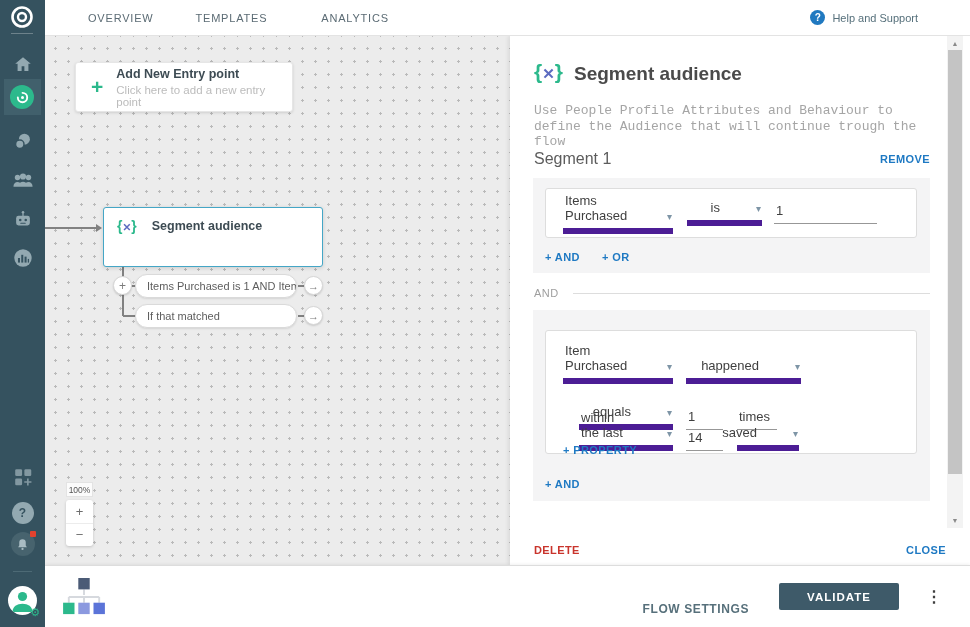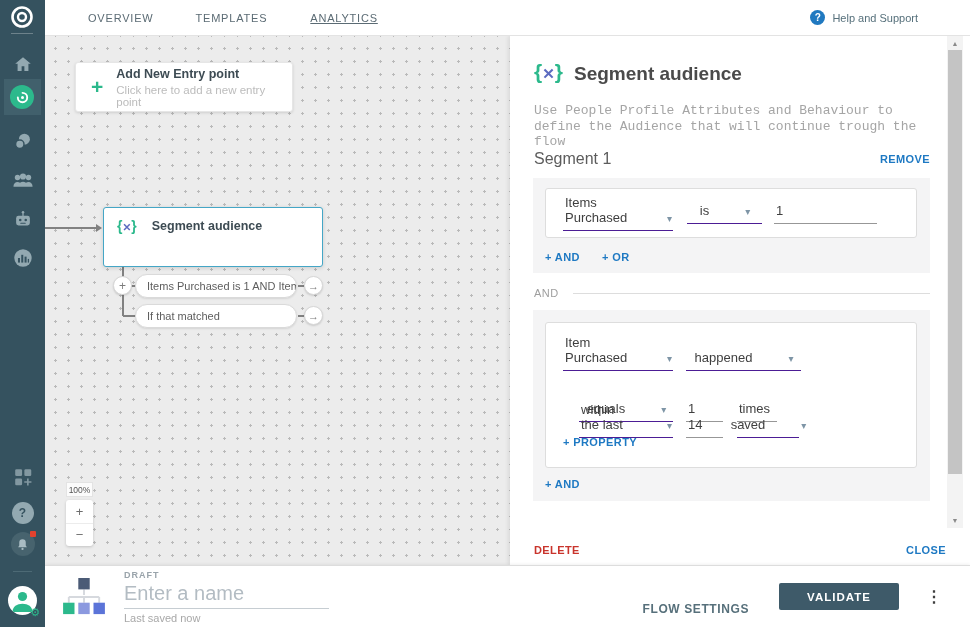--- a/index.html
+++ b/index.html
@@ -21,21 +21,21 @@
   .side-divider { position:absolute; left:13px; top:571px; width:19px; height:1px; background:#4d6a75; }
   .avatar { position:absolute; left:8px; top:586px; width:29px; height:29px; border-radius:50%; background:#fff; overflow:visible; }
   .avatar-clip { width:29px; height:29px; border-radius:50%; overflow:hidden; }
   .avatar-gear { position:absolute; right:-3px; bottom:-3px; font-size:11px; color:#2cb98c; background:transparent; line-height:1; }
 
   
   .topbar { position:absolute; left:45px; top:0; width:925px; height:36px; background:#fff; border-bottom:1px solid #e3e3e3; display:flex; align-items:center; z-index:20;padding-left:8px; }
   .nav-item { font-size:11px; letter-spacing:.8px; color:#5b6b74; font-weight:500; cursor:pointer; }
   .nav-item.n1 { margin-left:35px; }
   .nav-item.n2 { margin-left:42px; }
-  .nav-item.n3 { margin-left:43px;text-decoration:underline; }
+  .nav-item.n3 { margin-left:54px; }
   .help-area { margin-left:auto; margin-right:52px; display:flex; align-items:center; cursor:pointer; }
   .help-q { width:15px; height:15px; border-radius:50%; background:#2079c0; color:#fff; font-size:10px; font-weight:bold; display:flex; align-items:center; justify-content:center; margin-right:7px; }
   .help-label { font-size:11px; color:#56707b; }
 
   
   .canvas { position:absolute; left:45px; top:36px; width:465px; height:529px; background-color:#ececec;
             background-image:radial-gradient(circle, #b9b9b9 1.1px, transparent 1.2px); background-size:13px 13px; background-position:4px 6px; overflow:hidden; }
   .entry-card { position:absolute; left:30px; top:26px; width:218px; height:50px; background:#fff; border:1px solid #e6e6e6; border-radius:3px; box-shadow:0 1px 3px rgba(0,0,0,.13); display:flex; align-items:center; cursor:pointer; }
   .entry-plus { font-size:21px; font-weight:bold; color:#2cb98c; margin:0 13px 0 15px; }
   .entry-title { font-size:12.5px; font-weight:bold; color:#3d4b53; margin-bottom:3px; }
@@ -70,23 +70,23 @@
   .p-seg-row { position:absolute; left:24px; top:114px; width:396px; display:flex; justify-content:space-between; align-items:center; }
   .p-seg-label { font-size:16px; color:#5c5c5c; }
   .blue-link { font-size:11px; font-weight:bold; color:#1e79c3; letter-spacing:.4px; cursor:pointer; }
   .red-link { font-size:11px; font-weight:bold; color:#c9342c; letter-spacing:.4px; cursor:pointer; }
 
   .gray-sec { position:absolute; left:23px; width:397px; background:#f4f4f5; }
   .sec1 { top:142px; height:95px; }
   .sec2 { top:274px; height:191px; }
   .cond-card { position:absolute; background:#fff; border:1px solid #ddd; border-radius:3px; }
   .card1 { left:12px; top:10px; width:372px; height:50px; display:flex; align-items:center; padding-left:17px; }
-  .card2 { left:12px; top:12px; width:372px; height:146px; }
+  .card2 { left:12px; top:20px; width:372px; height:124px; }
   .frow { position:absolute; display:flex; align-items:flex-end; }
-  .dd { display:flex; justify-content:center; align-items:flex-end; border-bottom:1px solid #4c1d95; padding:0 1px 5px 2px; font-size:13px; color:#3f3f3f; cursor:pointer;gap:36px; }
+  .dd { display:flex; justify-content:flex-end; align-items:flex-end; border-bottom:6px solid #4c1d95; padding:0 1px 5px 2px; font-size:13px; color:#3f3f3f; cursor:pointer;gap:36px; }
   .caret { color:#7e95a6; font-size:10px; line-height:12px; }
   .tf { border:none; border-bottom:1px solid #979797; padding:0 0 5px 2px; font-size:13px; color:#3f3f3f; background:transparent; outline:none; font-family:"Liberation Sans",sans-serif; }
   .unit { border-bottom:1px solid #979797; padding:0 1px 5px 2px; font-size:13px; color:#3f3f3f;margin-top:32px; }
   .links-row { position:absolute; display:flex; gap:22px; }
   .and-divider { position:absolute; left:24px; top:251px; width:396px; display:flex; align-items:center; }
   .and-divider .lbl { font-size:11px; color:#9e9e9e; letter-spacing:.5px; }
   .and-divider .line { flex:1; height:1px; background:#ddd; margin-left:14px; }
   .p-footer { position:absolute; left:0; top:494px; width:460px; height:26px; padding:0 24px; display:flex; justify-content:space-between; align-items:flex-end; }
 
   
@@ -370,23 +370,18 @@
   <footer class="bottombar">
     <span class="tree-icon">
       <svg width="46" height="38" viewBox="0 0 48 40">
         <path d="M24 12v6M8 20h32M8 20v6M24 20v6M40 20v6" stroke="#d6d9de" stroke-width="2" fill="none"></path>
         <rect x="18" y="0" width="12" height="12" fill="#4b5b76"></rect>
         <rect x="2" y="26" width="12" height="12" fill="#2cb98c"></rect>
         <rect x="18" y="26" width="12" height="12" fill="#8b99df"></rect>
         <rect x="34" y="26" width="12" height="12" fill="#5b74d8"></rect>
       </svg>
     </span>
-    <span class="name-block">
-      <span class="draft">DRAFT</span>
-      <input class="name-input" type="text" placeholder="Enter a name" style="">
-      <span class="saved">Last saved now</span>
-    </span>
     <span class="flow-settings">FLOW SETTINGS</span>
     <button class="validate-btn">VALIDATE</button>
     <span class="kebab">⋮</span>
   </footer>
 
 </div>
 
 </body></html>

